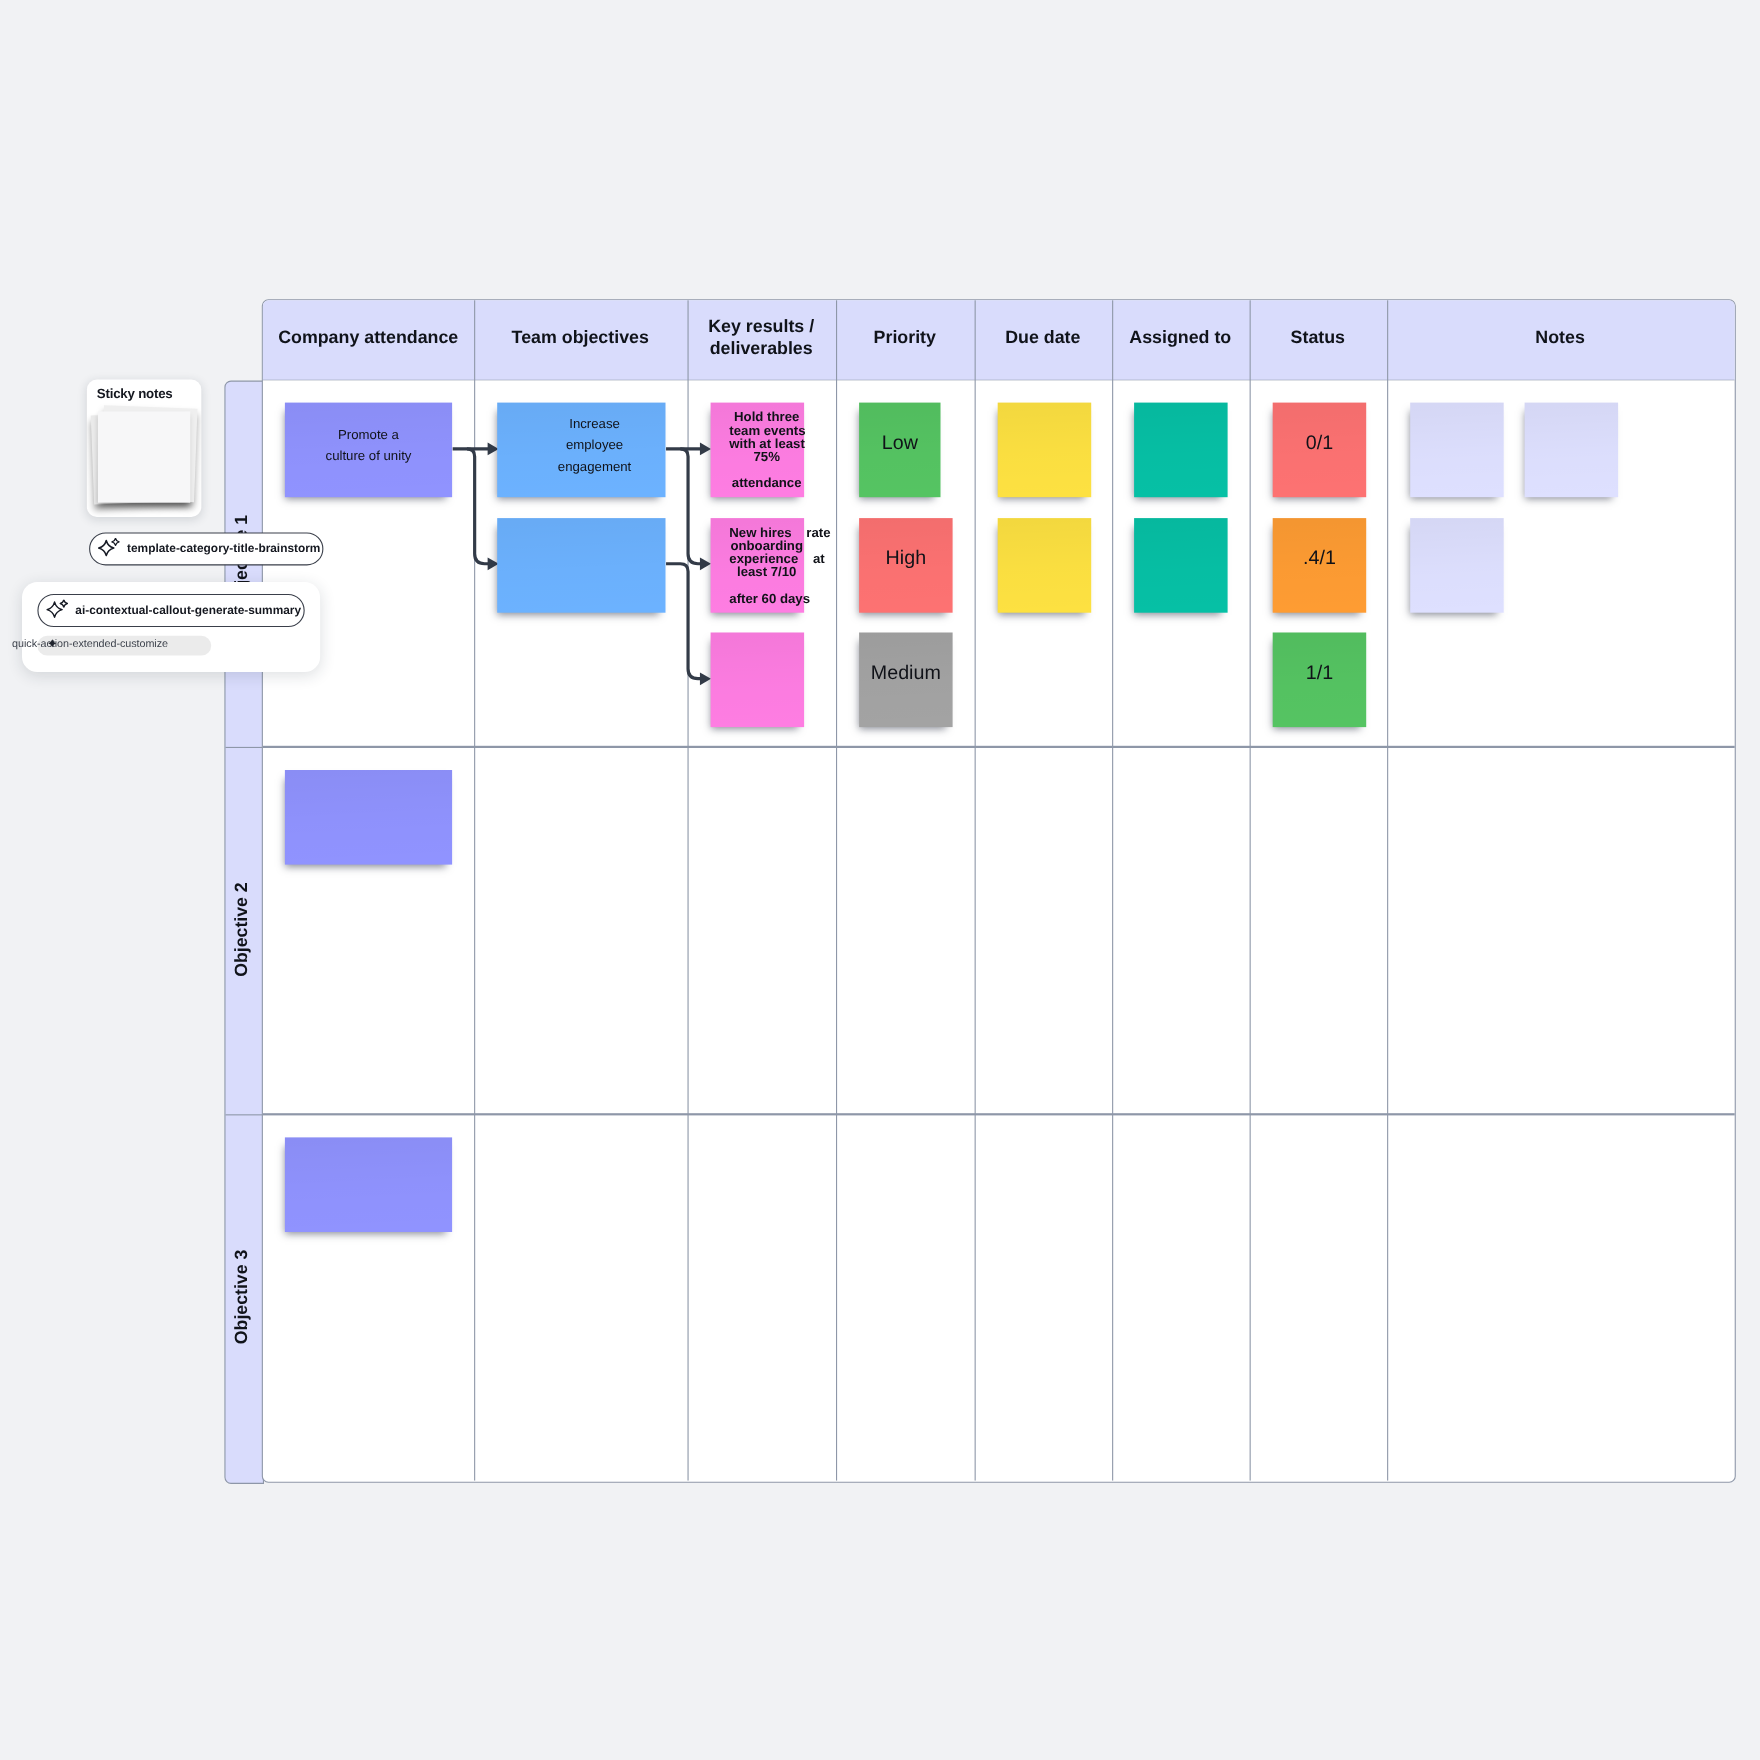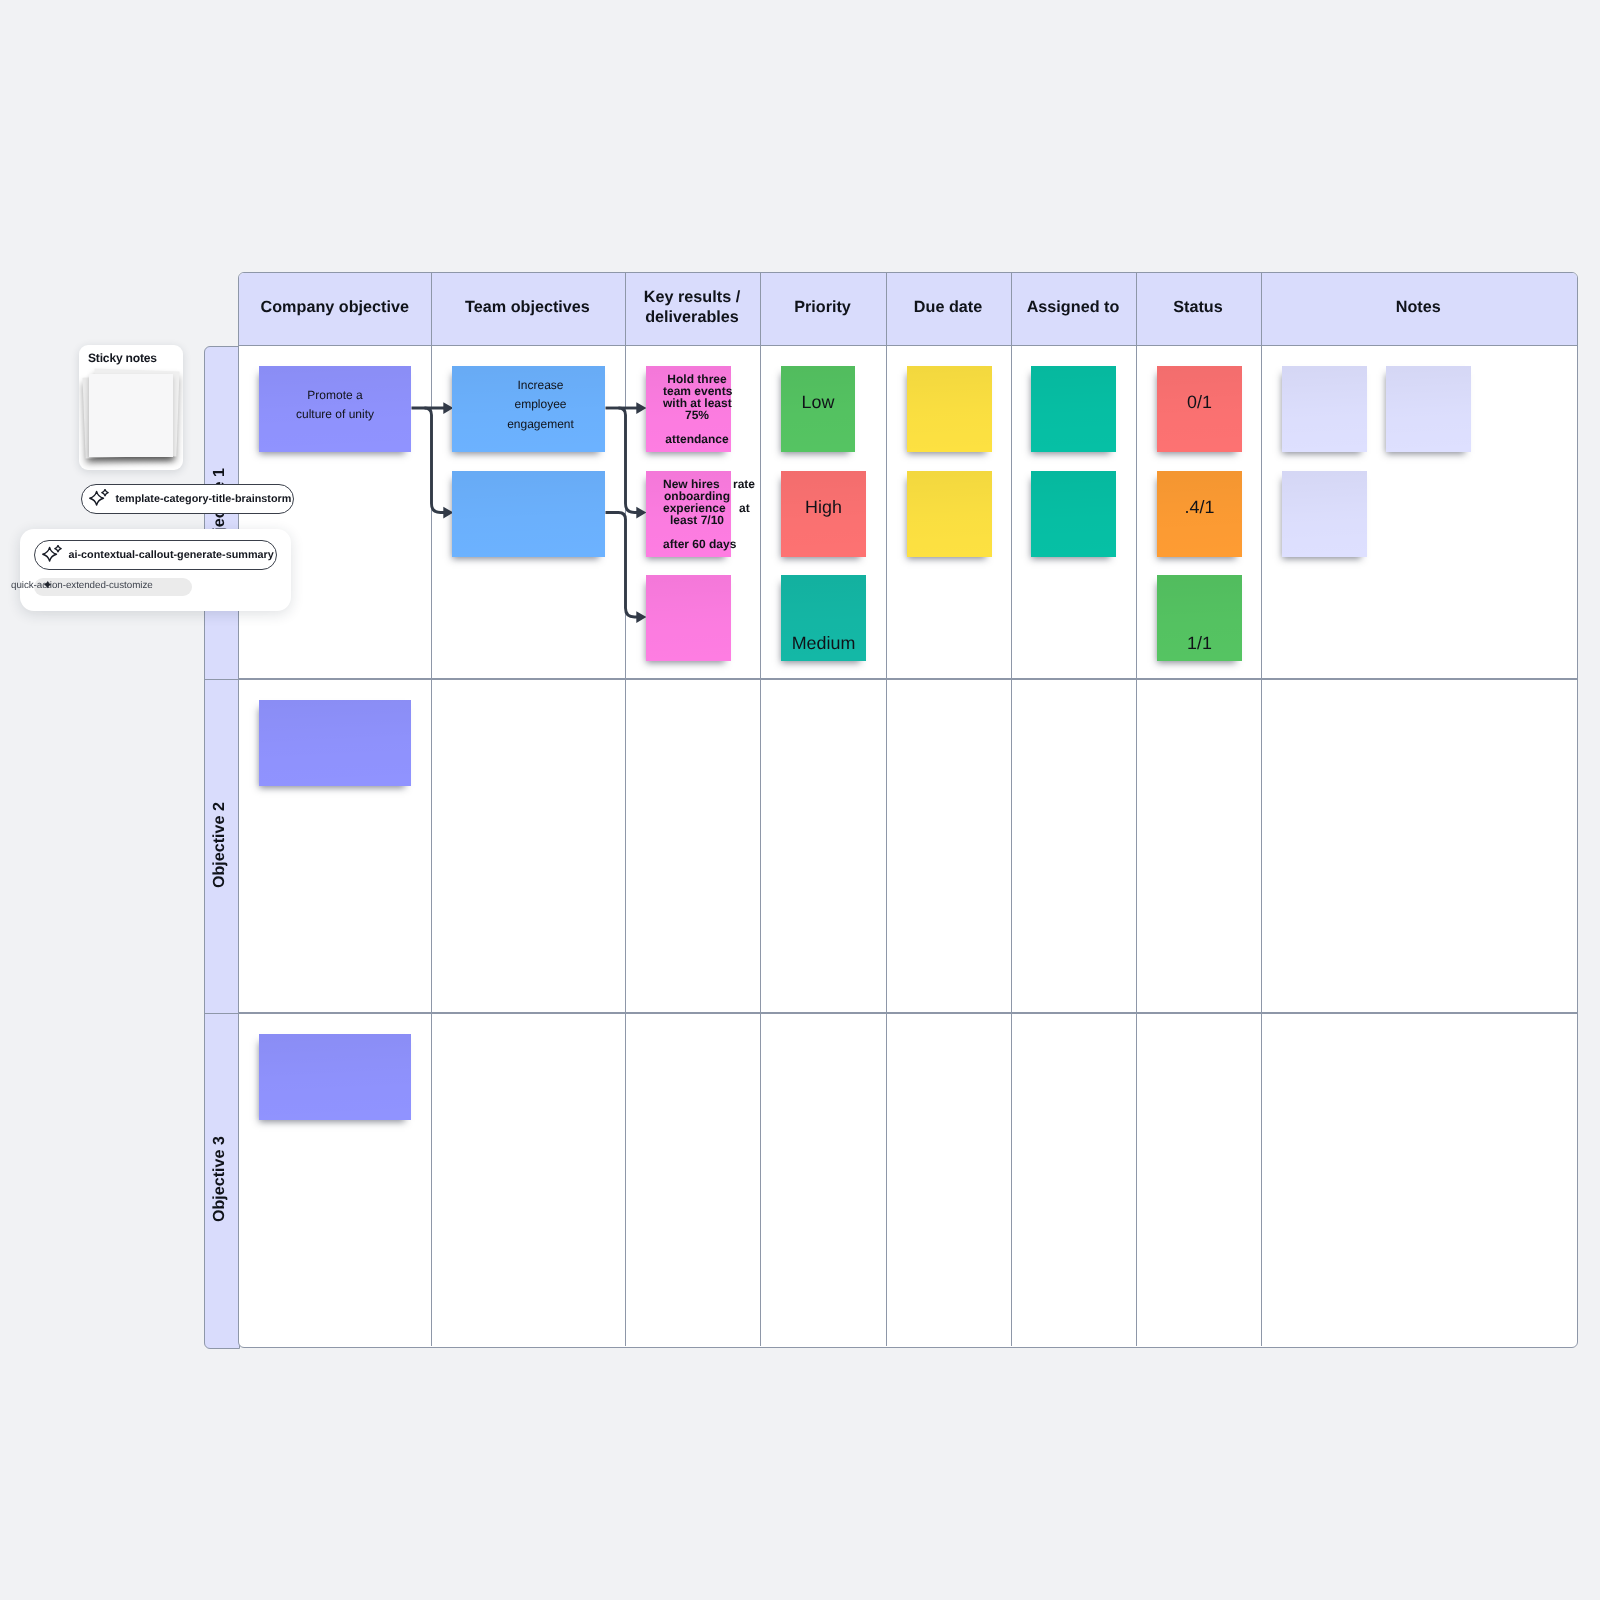--- a/index.html
+++ b/index.html
@@ -85,21 +85,21 @@
   <div id="rail">
     <div class="rail-div" style="top:331.5px"></div>
     <div class="rail-div" style="top:665.5px"></div>
     <div class="rail-label" style="top:0;height:333px">Objective 1</div>
     <div class="rail-label" style="top:333px;height:334px">Objective 2</div>
     <div class="rail-label" style="top:667px;height:334px">Objective 3</div>
   </div>
 
   <div id="board">
     <div class="hdr-row"></div>
-    <div class="hdr-cell" style="left:0px;   width:191.5px">Company objective</div>
+    <div class="hdr-cell" style="left:0px;   width:191.5px">Company attendance</div>
     <div class="hdr-cell" style="left:191.5px;width:194px">Team objectives</div>
     <div class="hdr-cell" style="left:385.5px;width:135px">Key results / deliverables</div>
     <div class="hdr-cell" style="left:520.5px;width:126px">Priority</div>
     <div class="hdr-cell" style="left:646.5px;width:125px">Due date</div>
     <div class="hdr-cell" style="left:771.5px;width:125px">Assigned to</div>
     <div class="hdr-cell" style="left:896.5px;width:125px">Status</div>
     <div class="hdr-cell" style="left:1021.5px;width:315.5px">Notes</div>
 
     <div class="vdiv" style="left:191.5px; height:1073px"></div>
     <div class="vdiv" style="left:385.5px; height:1073px"></div>
@@ -172,37 +172,37 @@
     </span>
     </div>
   <div class="sticky krs" style="left: 646px; top: 575px; width: 85px; height: 86px; background: rgb(254, 125, 226);"></div>
 
   <div class="sticky" style="left: 781px; top: 366px; width: 74px; height: 86px; font-size: 17.9px; background: rgb(85, 196, 98);">
     <span>Low</span>
     </div>
   <div class="sticky" style="left: 781px; top: 471px; width: 85px; height: 86px; font-size: 17.9px; background: rgb(253, 114, 114);">
     <span>High</span>
     </div>
-  <div class="sticky" style="left: 781px; top: 575px; width: 85px; height: 86px; font-size: 17.9px; background: #14b8a6; align-items: flex-end;">
+  <div class="sticky" style="left: 781px; top: 575px; width: 85px; height: 86px; font-size: 17.9px; background: #a3a3a3;">
     <span>Medium</span>
     </div>
 
   <div class="sticky" style="left: 907px; top: 366px; width: 85px; height: 86px; background: rgb(253, 225, 65);"></div>
   <div class="sticky" style="left: 907px; top: 471px; width: 85px; height: 86px; background: rgb(253, 225, 65);"></div>
 
   <div class="sticky" style="left: 1031px; top: 366px; width: 85px; height: 86px; background: rgb(6, 192, 165);"></div>
   <div class="sticky" style="left: 1031px; top: 471px; width: 85px; height: 86px; background: rgb(6, 192, 165);"></div>
 
   <div class="sticky" style="left: 1157px; top: 366px; width: 85px; height: 86px; font-size: 17.9px; background: rgb(253, 114, 114);">
     <span>0/1</span>
     </div>
   <div class="sticky" style="left: 1157px; top: 471px; width: 85px; height: 86px; font-size: 17.9px; background: rgb(254, 156, 51);">
     <span>.4/1</span>
     </div>
-  <div class="sticky" style="left: 1157px; top: 575px; width: 85px; height: 86px; font-size: 17.9px; background: rgb(85, 196, 98); align-items: flex-end;">
+  <div class="sticky" style="left: 1157px; top: 575px; width: 85px; height: 86px; font-size: 17.9px; background: rgb(85, 196, 98);">
     <span>1/1</span>
     </div>
 
   <div class="sticky" style="left: 1282px; top: 366px; width: 85px; height: 86px; background: rgb(222, 224, 255);"></div>
   <div class="sticky" style="left: 1386px; top: 366px; width: 85px; height: 86px; background: rgb(222, 224, 255);"></div>
   <div class="sticky" style="left: 1282px; top: 471px; width: 85px; height: 86px; background: rgb(222, 224, 255);"></div>
 
   <div class="sticky" style="left: 259px; top: 700px; width: 152px; height: 86px; background: rgb(144, 147, 255);"></div>
   <div class="sticky" style="left: 259px; top: 1034px; width: 152px; height: 86px; background: rgb(144, 147, 255);"></div>
 

